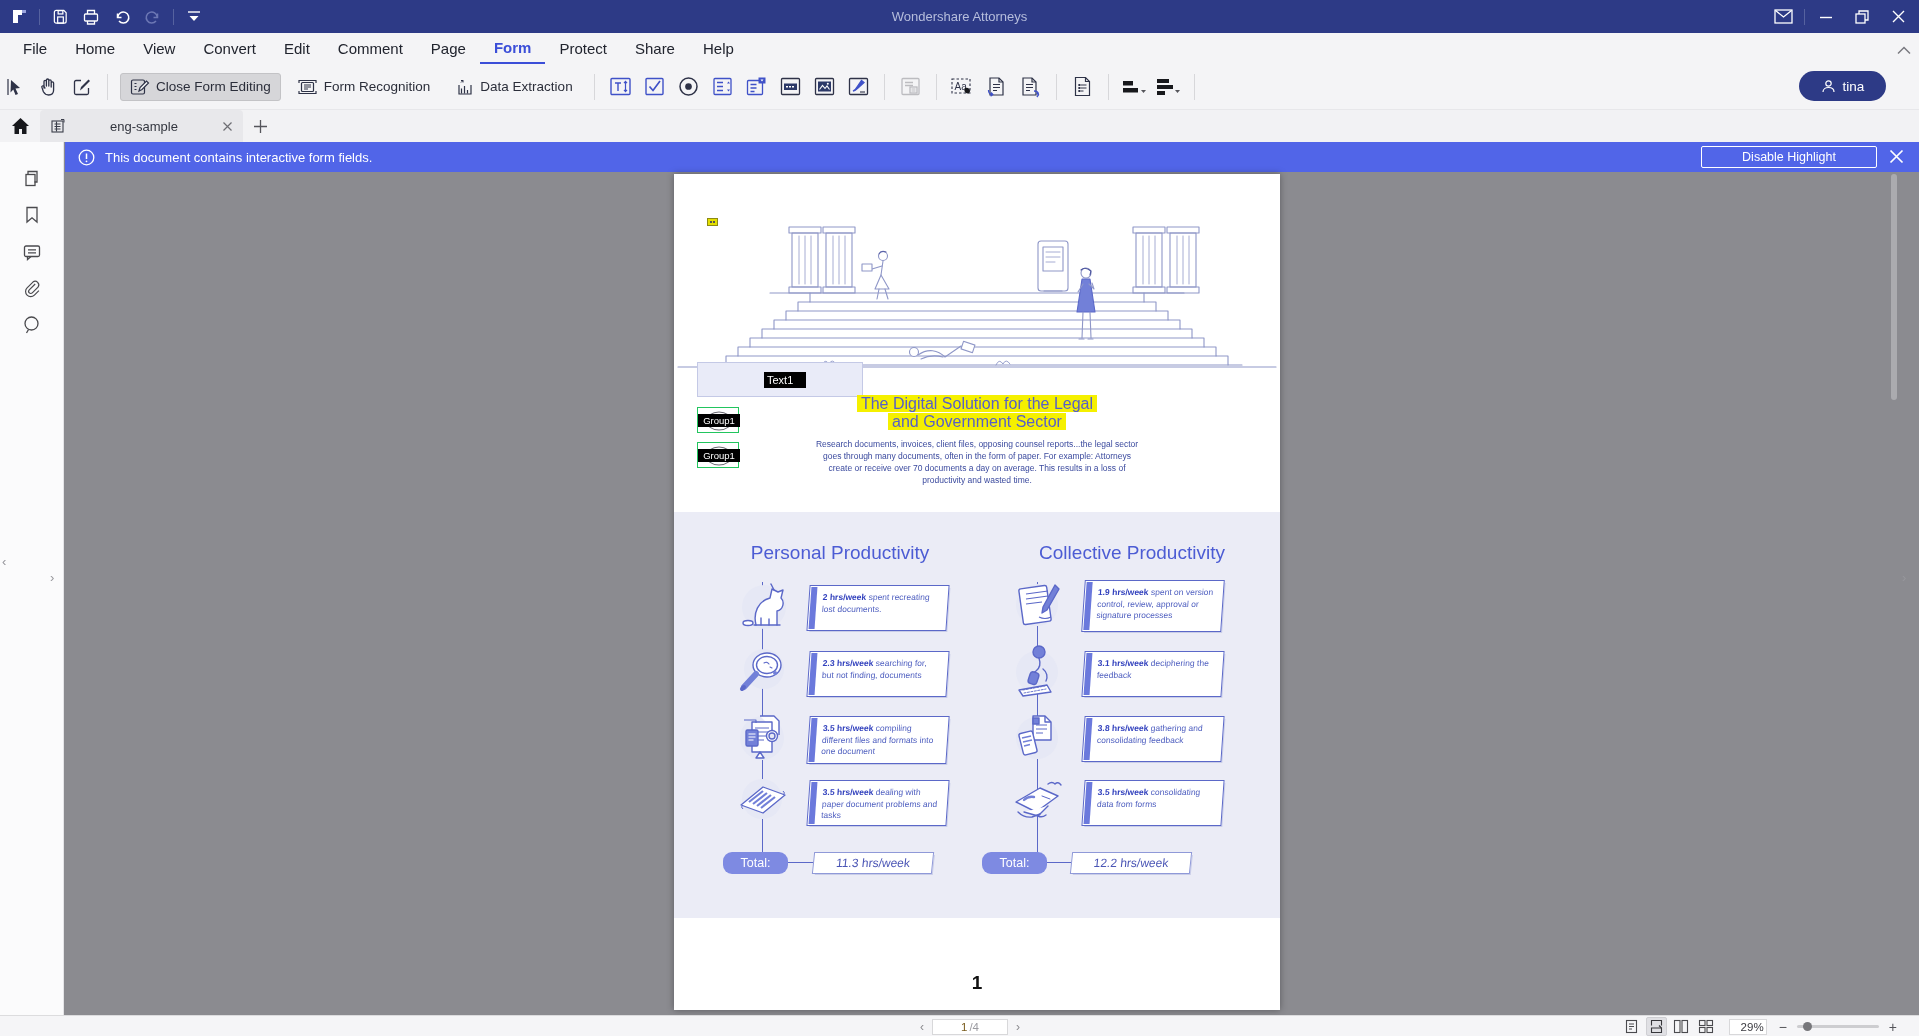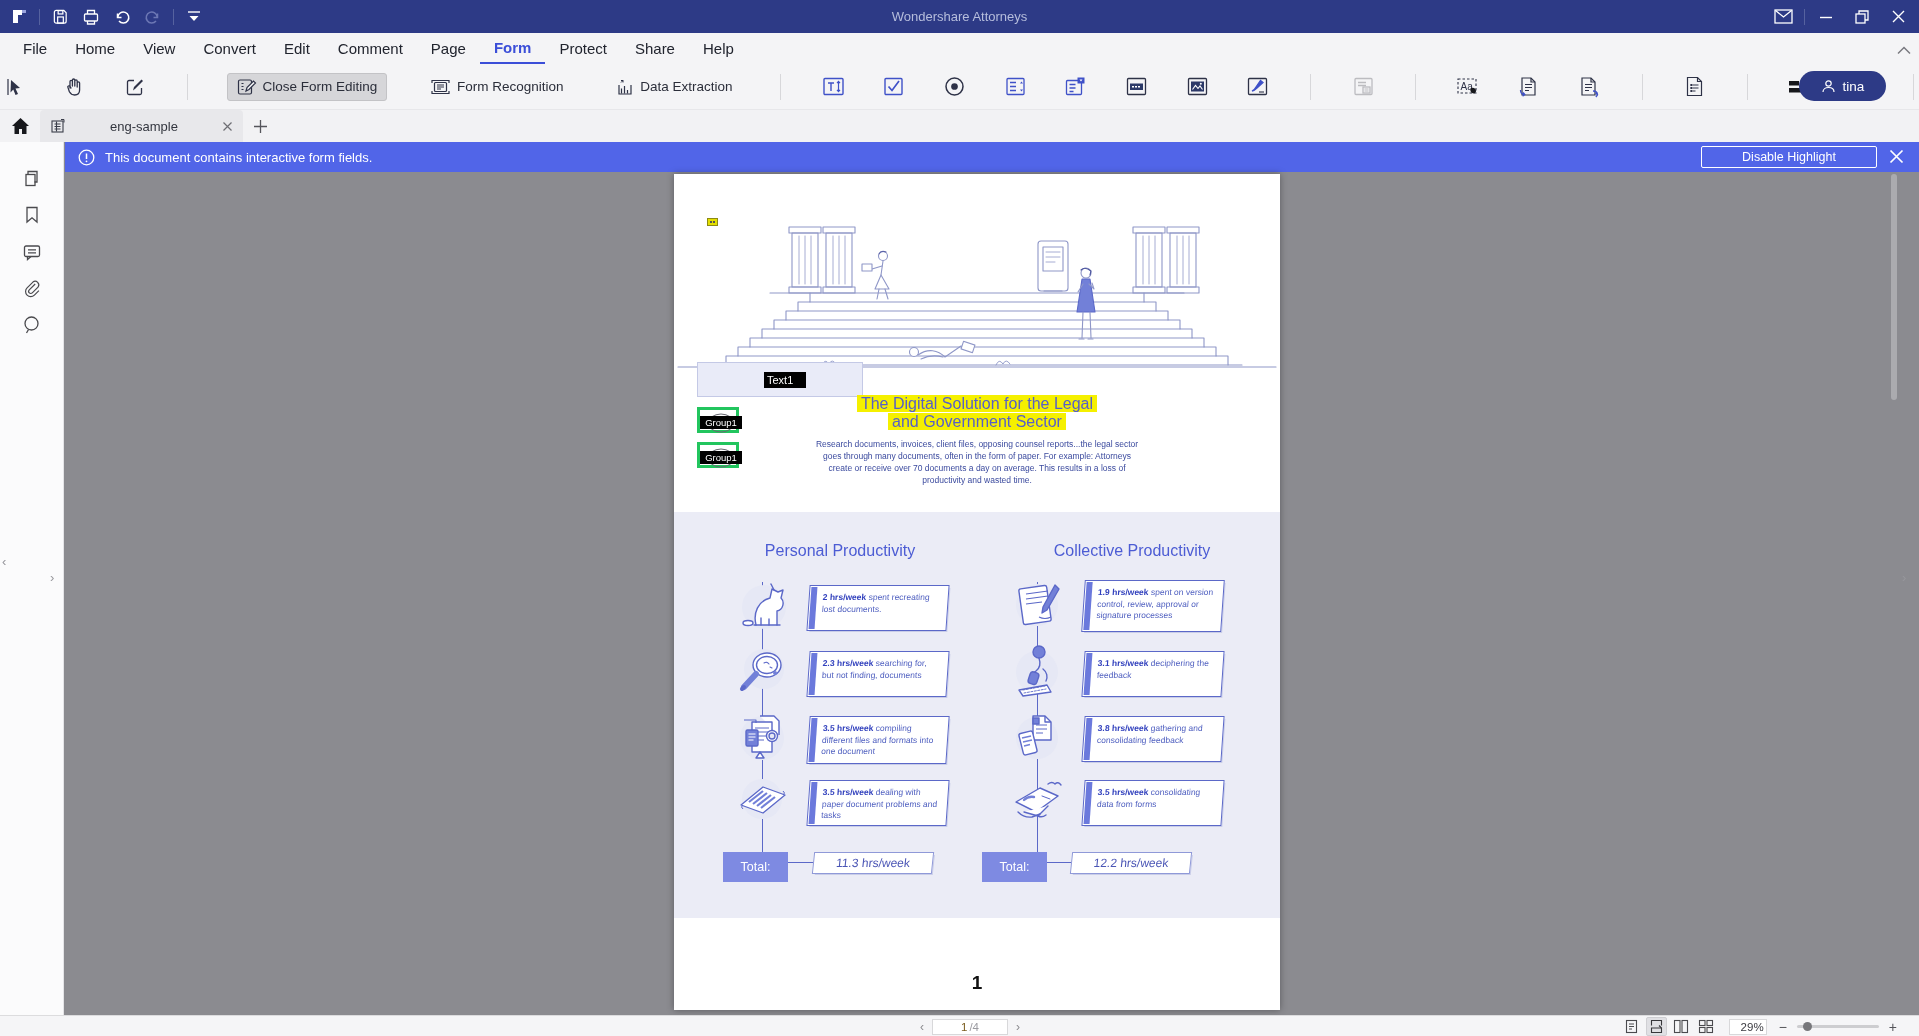--- a/index.html
+++ b/index.html
@@ -15,21 +15,21 @@
   .titlebar .tb-right { position:absolute; right:6px; top:0; height:33px; display:flex; align-items:center; gap:6px; }
   .winbtn { width:30px; height:26px; display:flex; align-items:center; justify-content:center; }
 
   
   .menubar { position:absolute; left:0; top:33px; width:1919px; height:31px; background:#f4f4f6; display:flex; align-items:stretch; padding-left:9px; }
   .menu-item { display:flex; align-items:center; padding:0 14px; font-size:15px; color:#21242e; cursor:default; }
   .menu-item.active { color:#3b4ed8; border-bottom:2.5px solid #3b4ed8; font-weight:700; }
   .ribbon-collapse { position:absolute; right:8px; top:8px; }
 
   
-  .toolbar { position:absolute; left:0; top:64px; width:1919px; height:46px; background:#f4f4f6; display:flex; align-items:center; gap:7px; padding-left:0; border-bottom:1px solid #e7e7ea;justify-content:space-between; }
+  .toolbar { position:absolute; left:0; top:64px; width:1919px; height:46px; background:#f4f4f6; display:flex; align-items:center; gap:7px; padding-left:0; border-bottom:1px solid #e7e7ea; }
   .tool-icon { width:27px; height:27px; display:flex; align-items:center; justify-content:center; border-radius:3px; }
   .tool-sep { width:1px; height:26px; background:#d7d7da; margin:0 5px; }
   .mode-btn { display:flex; align-items:center; gap:6px; padding:4px 9px; border-radius:3px; font-size:13.5px; color:#2b2e3a; }
   .mode-btn.pressed { background:#d6d6d9; border:1px solid #c3c3c6; }
   .user-pill { position:absolute; right:33px; top:7px; width:87px; height:30px; border-radius:15px; background:#2d3a86; color:#fff; font-size:13.5px; display:flex; align-items:center; justify-content:center; gap:7px; }
 
   
   .tabbar { position:absolute; left:0; top:110px; width:1919px; height:32px; background:#f2f2f4; display:flex; align-items:stretch; }
   .home-btn { width:40px; display:flex; align-items:center; justify-content:center; }
   .doc-tab { width:203px; background:#e8e8eb; display:flex; align-items:center; gap:8px; padding:0 10px; border-radius:4px 4px 0 0; }
@@ -56,35 +56,35 @@
   .form-marker i { position:absolute; top:2px; width:2px; height:2px; background:#555; }
 
   .illus { position:absolute; left:0; top:45px; }
 
   .text1-field { position:absolute; left:23px; top:188px; width:166px; height:35px; background:#e9ebf8; border:1px solid #c4c9e6; }
   .text1-label { position:absolute; left:66px; top:9px; width:42px; height:16px; background:#000; color:#fff; font-size:11px; display:flex; align-items:center; padding-left:3px; }
 
   .doc-title { position:absolute; left:0; top:221px; width:606px; text-align:center; font-size:16px; font-weight:500; color:#565fc8; line-height:18px; }
   .doc-title span { background:#f5f000; padding:0 4px; }
 
-  .radio-field { position:absolute; left:23px; width:42px; height:26px; background:#fff; border:3px solid #22c55e; }
+  .radio-field { position:absolute; left:23px; width:42px; height:26px; background:#fff; border:1px solid #22c55e; }
   .radio-field svg { position:absolute; left:7px; top:3px; }
   .radio-label { position:absolute; left:0; top:6px; width:42px; height:13px; background:#000; color:#fff; font-size:9.5px; display:flex; align-items:center; justify-content:center; }
 
   .doc-para { position:absolute; left:0; top:264px; width:606px; text-align:center; font-size:8.5px; line-height:12px; color:#3b4a9e; font-weight:500; }
 
   .info-panel { position:absolute; left:0; top:338px; width:606px; height:406px; background:#ebecf6; }
-  .col-head { position:absolute; top:30px; font-size:16px; font-weight:500; color:#4c5cd4; width:240px; text-align:center; }
+  .col-head { position:absolute; top:30px; font-size:19px; font-weight:500; color:#4c5cd4; width:240px; text-align:center; }
   .v-line { position:absolute; width:1px; background:#5b68c8; top:70px; height:273px; }
   .h-line { position:absolute; height:1px; background:#5b68c8; top:350px; width:26px; }
   .info-icon { position:absolute; width:58px; height:56px; display:flex; align-items:center; justify-content:center; }
   .info-box { position:absolute; width:140px; background:#fff; border:1px solid #5b68c8; transform:skewX(-4deg); padding:6px 7px 6px 13px; font-size:8.5px; line-height:11.5px; color:#5060c0; font-weight:500; box-shadow:2px 2px 0 -1px #c9cde8; }
   .info-box::before { content:""; position:absolute; left:1px; top:1px; bottom:1px; width:6px; background:#6b79dc; }
   .info-box b { color:#3140bd; }
-  .total-label { position:absolute; top:340px; width:65px; height:30px; background:#7e8ae2; color:#fff; font-size:12.5px; display:flex; align-items:center; justify-content:center; }
+  .total-label { position:absolute; top:340px; width:65px; height:22px; background:#7e8ae2; color:#fff; font-size:12.5px; display:flex; align-items:center; justify-content:center;border-radius:9px; }
   .total-value { position:absolute; top:340px; width:120px; height:22px; background:#fff; border:1px solid #8f99d8; transform:skewX(-6deg); color:#4a55b5; font-size:12px; display:flex; align-items:center; justify-content:center; box-shadow:2px 2px 0 -1px #c9cde8; }
 
   .page-num { position:absolute; left:0; top:798px; width:606px; text-align:center; font-size:19px; font-weight:700; color:#111; }
 
   
   .statusbar { position:absolute; left:0; top:1015px; width:1919px; height:21px; background:#f5f5f7; border-top:1px solid #dcdcde; }
   .pg-nav { position:absolute; left:920px; top:0; height:21px; display:flex; align-items:center; gap:8px; }
   .pg-box { width:76px; height:16px; background:#fff; border:1px solid #d8d8da; display:flex; align-items:center; justify-content:center; gap:2px; font-size:11.5px; }
   .pg-cur { color:#7a5c1e; } .pg-tot { color:#9a9aa0; }
   .nav-arrow { color:#8a8a8e; font-size:12px; }

